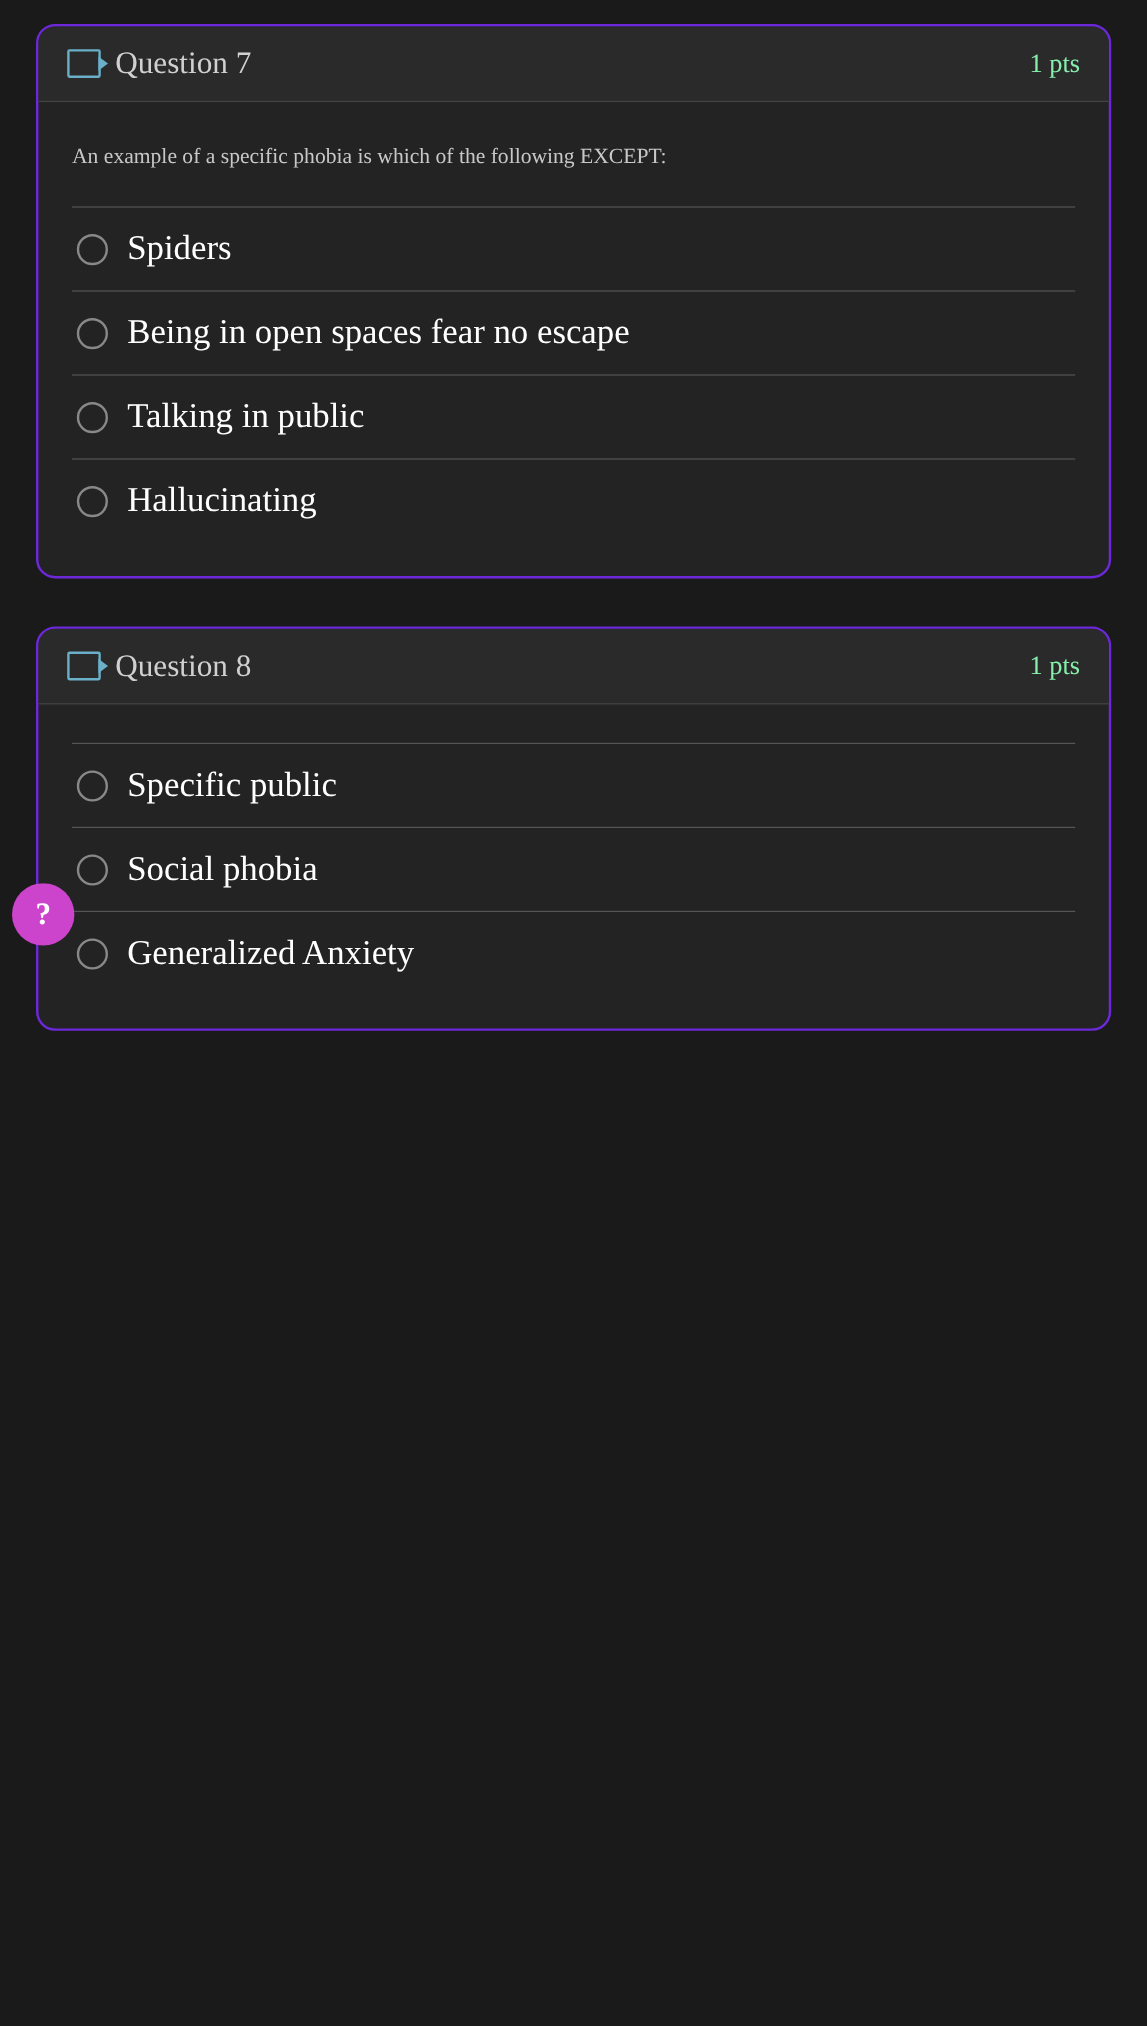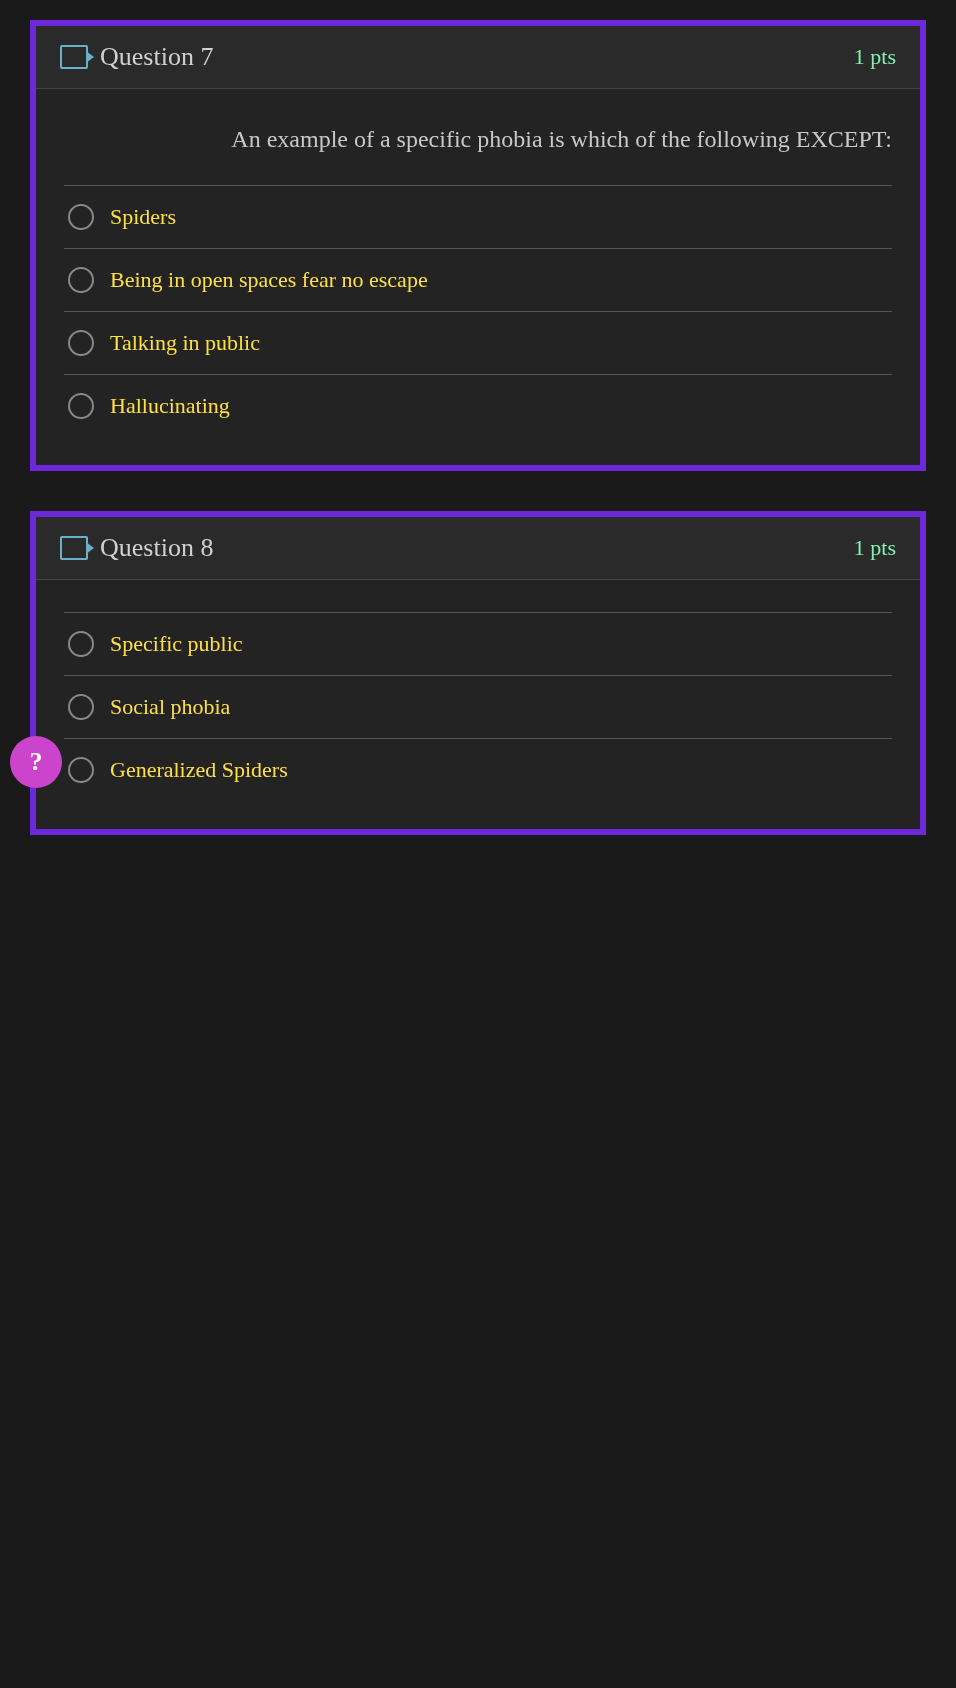--- a/index.html
+++ b/index.html
@@ -12,22 +12,22 @@
       background-color: #1a1a1a;
       font-family: Georgia, 'Times New Roman', serif;
       width: 956px;
       min-height: 1688px;
       padding: 20px 30px;
       color: #c8c8c8;
     }
 
     .question-card {
       background-color: #232323;
-      border: 6px solid #6d28d9;
-      border-radius: 0;
+      border: 2px solid #6d28d9;
+      border-radius: 16px;
       margin-bottom: 40px;
       overflow: hidden;
     }
 
     .question-header {
       background-color: #2a2a2a;
       border-bottom: 1px solid #444;
       padding: 16px 24px;
       display: flex;
       align-items: center;
@@ -70,25 +70,24 @@
       font-size: 22px;
       color: #86efac;
       font-weight: normal;
     }
 
     .question-body {
       padding: 32px 28px 28px 28px;
     }
 
     .question-text {
-      font-size: 24px;
+      font-size: 18px;
       line-height: 1.5;
       color: #c8c8c8;
       margin-bottom: 28px;
-      text-align: right;
     }
 
     .divider {
       border: none;
       border-top: 1px solid #555;
       margin: 0;
     }
 
     .option-row {
       display: flex;
@@ -110,22 +109,22 @@
       border-radius: 50%;
       border: 2px solid #888;
       background: transparent;
       flex-shrink: 0;
       display: flex;
       align-items: center;
       justify-content: center;
     }
 
     .option-label {
-      font-size: 22px;
-      color: #fde047;
+      font-size: 29px;
+      color: #ffffff;
     }
 
     .help-button {
       position: fixed;
       bottom: 900px;
       left: 10px;
       width: 52px;
       height: 52px;
       border-radius: 50%;
       background-color: #cc44cc;
@@ -190,21 +189,21 @@
         <div class="option-row">
           <div class="radio-circle"></div>
           <span class="option-label">Specific public</span>
         </div>
         <div class="option-row">
           <div class="radio-circle"></div>
           <span class="option-label">Social phobia</span>
         </div>
         <div class="option-row">
           <div class="radio-circle"></div>
-          <span class="option-label">Generalized Spiders</span>
+          <span class="option-label">Generalized Anxiety</span>
         </div>
       </div>
     </div>
   </div>
 
 <button class="help-button">
   <span class="help-button-text">?</span>
 </button>
 
 </body></html>

